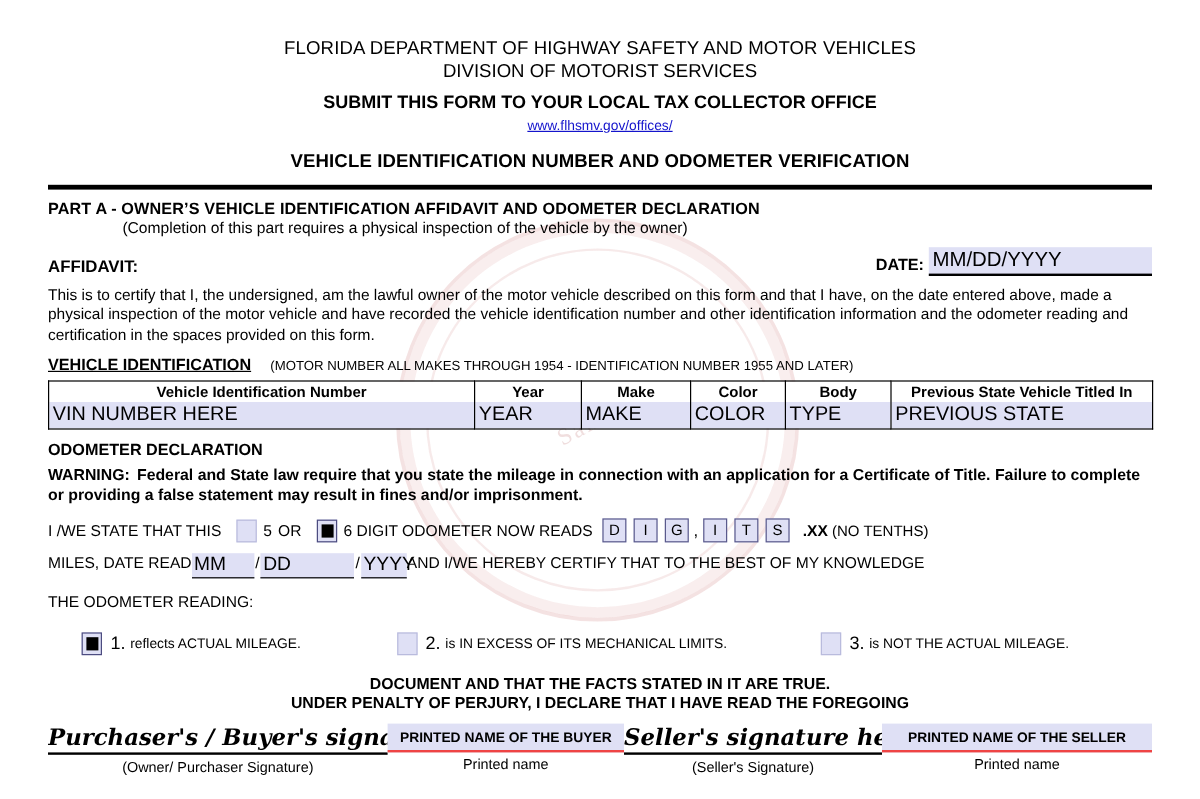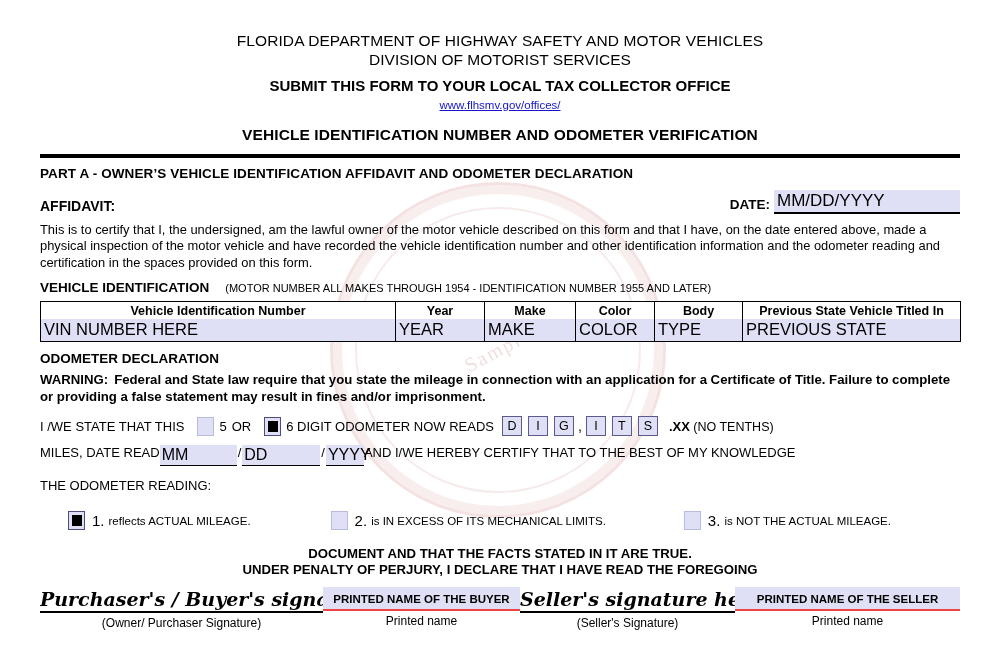--- a/index.html
+++ b/index.html
@@ -150,20 +150,21 @@
   }
 
   .veh-id-row {
     display: flex;
     align-items: baseline;
     margin-top: 9px;
   }
   .veh-id-title {
     font-size: 13.5px;
     font-weight: bold;
+    text-decoration: underline;
   }
   .veh-id-note {
     font-size: 11px;
     margin-left: 16px;
   }
 
   
   table.vtable {
     border-collapse: collapse;
     width: 100%;
@@ -266,21 +267,21 @@
   }
   .mini-field {
     background: #dfe0f5;
     border-bottom: 1.5px solid #000;
     font-size: 16px;
     line-height: 20px;
     text-align: left;
     padding-left: 2px;
     box-sizing: border-box;
   }
-  .mf-mm { width: 77px; }
+  .mf-mm { width: 52px; }
   .mf-dd { width: 78px; }
   .mf-yyyy { width: 38px; }
   .slash { font-size: 13px; padding: 0 1px 1px 1px; }
   .tail-txt { padding-bottom: 1px; }
 
   .the-odo {
     font-size: 13px;
     margin-top: 12px;
   }
 
@@ -370,20 +371,21 @@
       <div class="hdr-line3">SUBMIT THIS FORM TO YOUR LOCAL TAX COLLECTOR OFFICE</div>
       <div><a class="hdr-url" href="#">www.flhsmv.gov/offices/</a></div>
       <div class="hdr-title">VEHICLE IDENTIFICATION NUMBER AND ODOMETER VERIFICATION</div>
     </div>
 
     <div class="rule-thick"></div>
 
     <div class="body-wrap">
 
       <div class="part-a">PART A - OWNER’S VEHICLE IDENTIFICATION AFFIDAVIT AND ODOMETER DECLARATION</div>
+      <div class="part-a-sub">(Completion of this part requires a physical inspection of the vehicle by the owner)</div>
 
       <div class="affidavit-row">
         <div class="affidavit-label">AFFIDAVIT:</div>
         <div class="date-group">
           <div class="date-label">DATE:</div>
           <div class="date-value">MM/DD/YYYY</div>
         </div>
       </div>
 
       <div class="para">This is to certify that I, the undersigned, am the lawful owner of the motor vehicle described on this form and that I have, on the date entered above, made a physical inspection of the motor vehicle and have recorded the vehicle identification number and other identification information and the odometer reading and certification in the spaces provided on this form.</div>

